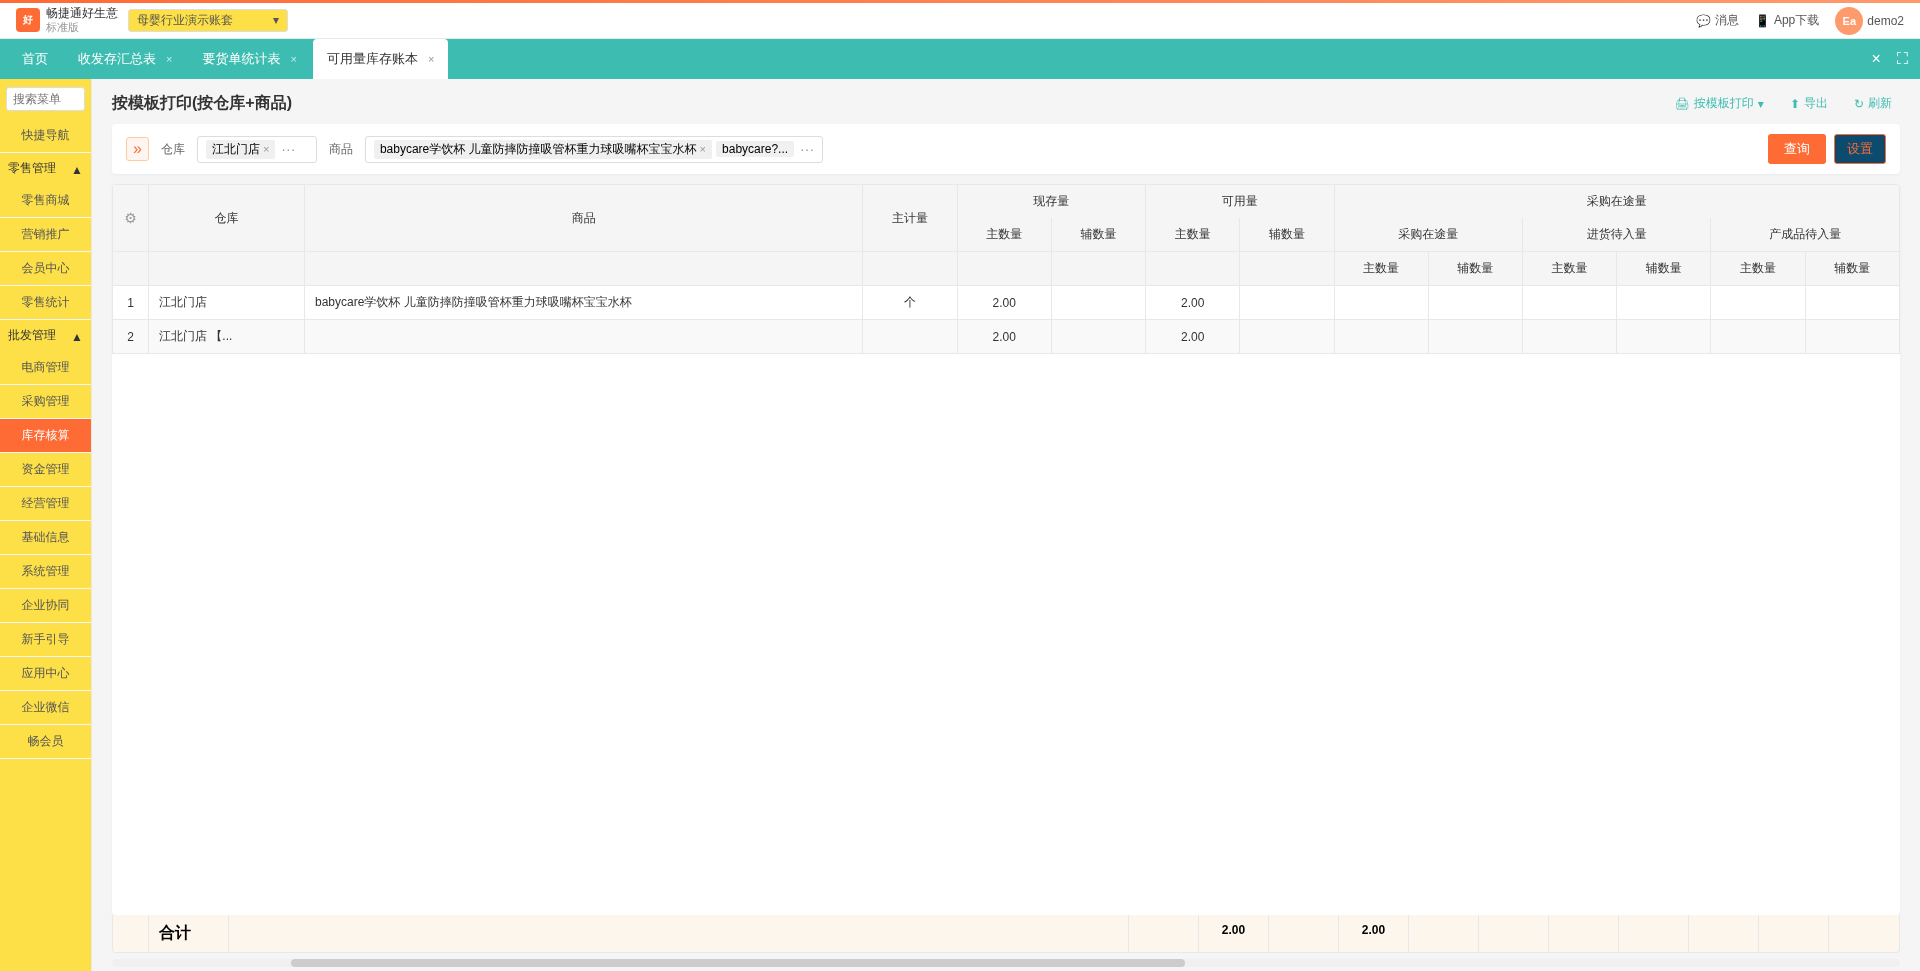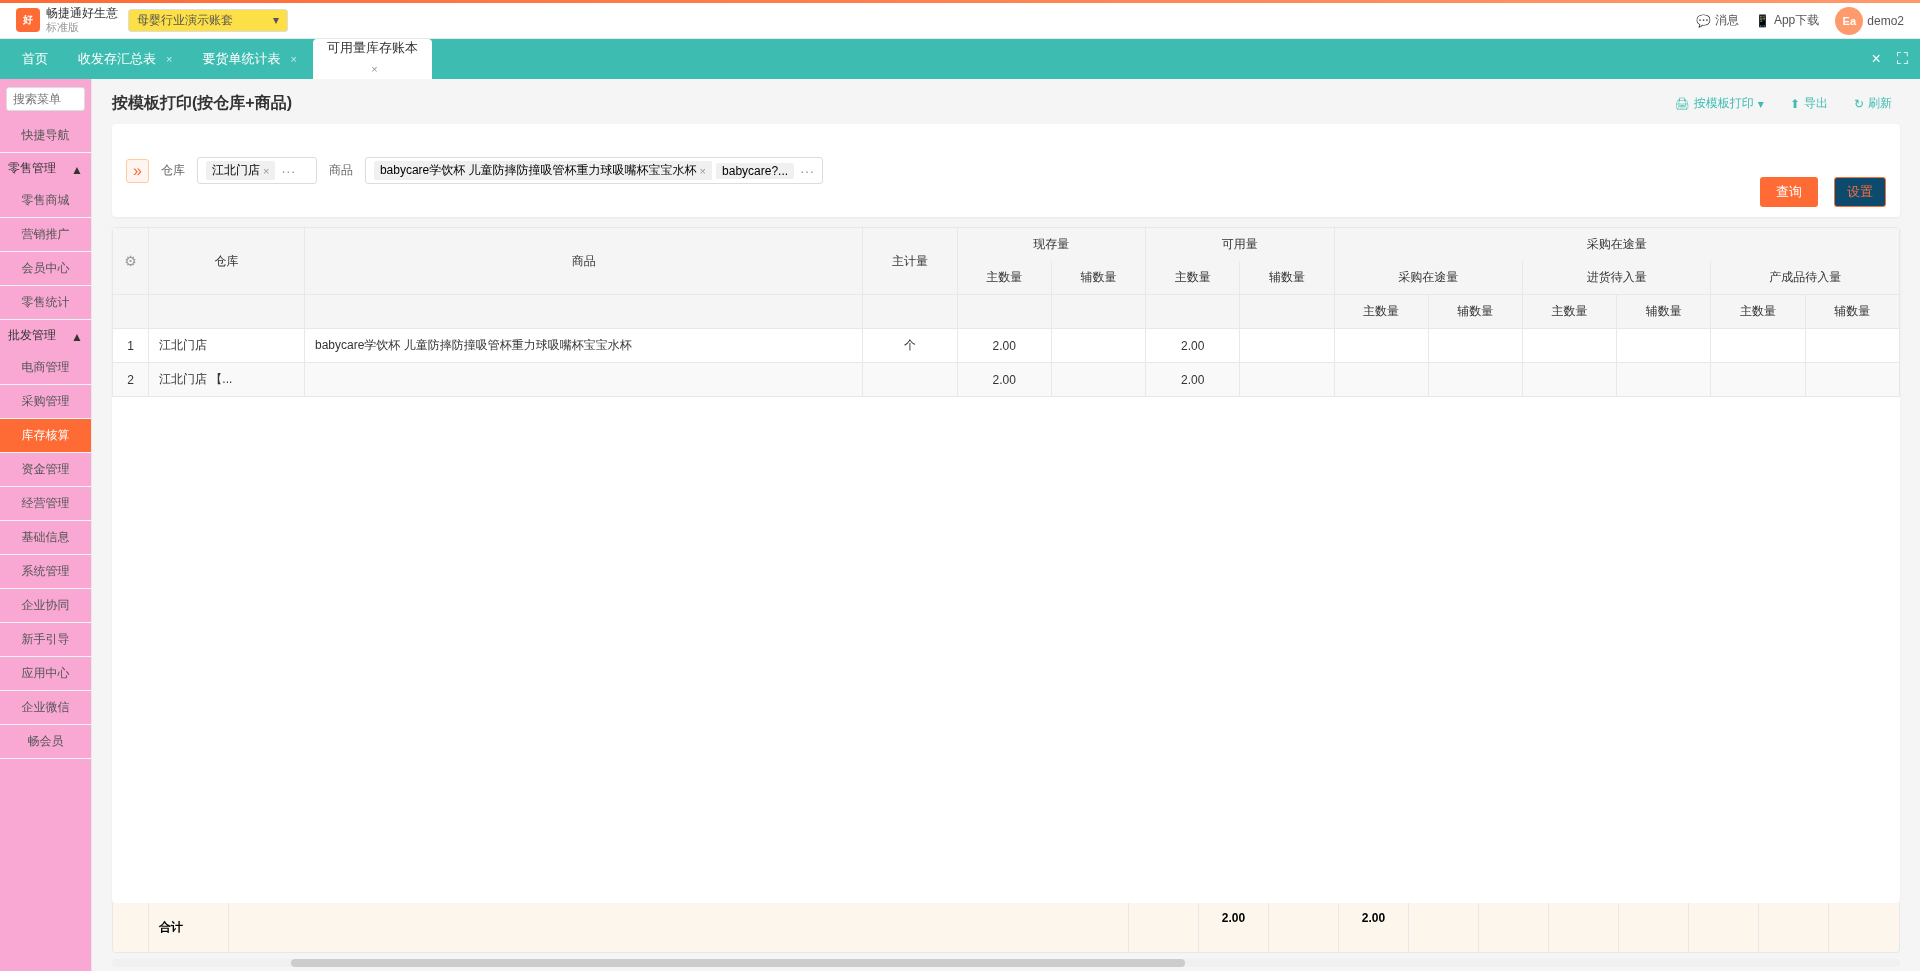--- a/index.html
+++ b/index.html
@@ -14,31 +14,31 @@
     .logo-subtitle { font-size: 11px; color: #999; }
     .template-selector { display: flex; align-items: center; gap: 4px; border: 1px solid #ddd; border-radius: 3px; padding: 2px 8px; font-size: 12px; color: #555; cursor: pointer; background: #fde047; min-width: 160px; justify-content: space-between; }
     .top-bar-right { display: flex; align-items: center; gap: 16px; }
     .top-bar-btn { display: flex; align-items: center; gap: 4px; font-size: 12px; color: #555; cursor: pointer; }
     .avatar { width: 28px; height: 28px; border-radius: 50%; background: #ff9a6c; display: flex; align-items: center; justify-content: center; color: white; font-size: 11px; font-weight: bold; }
 
     
     .nav-tabs { height: 40px; background: #3dbdb1; display: flex; align-items: stretch; padding: 0 8px; gap: 2px; }
     .nav-tab { display: flex; align-items: center; padding: 0 14px; font-size: 13px; color: #fff; cursor: pointer; border-radius: 4px 4px 0 0; position: relative; gap: 6px; white-space: nowrap; }
     .nav-tab.home { background: transparent; }
-    .nav-tab.active { background: #fff; color: #333; flex-direction: column; }
+    .nav-tab.active { background: #fff; color: #333; }
     .nav-tab .close-tab { font-size: 11px; color: rgba(255,255,255,0.7); margin-left: 4px; cursor: pointer; }
     .nav-tab.active .close-tab { color: #999; }
     .nav-tabs-right { margin-left: auto; display: flex; align-items: center; gap: 8px; }
     .nav-tabs-right .ctrl-btn { color: #fff; font-size: 16px; cursor: pointer; padding: 0 4px; }
 
     
     .main-layout { display: flex; flex: 1; overflow: hidden; }
 
     
-    .sidebar { width: 92px; background: #f9a8d4; border-right: 1px solid #e8e8e8; display: flex; flex-direction: column; overflow-y: auto; }
+    .sidebar { width: 92px; background: #fde047; border-right: 1px solid #e8e8e8; display: flex; flex-direction: column; overflow-y: auto; }
     .sidebar-search-box { width: 100%; border: 1px solid #ddd; border-radius: 3px; padding: 4px 6px; font-size: 12px; }
     .sidebar-nav-item { padding: 8px 8px; font-size: 12px; color: #555; cursor: pointer; display: flex; justify-content: center; text-align: center; border-bottom: 1px solid #f5f5f5; }
     .sidebar-nav-item.active { background: #ff6b35; color: #fff; font-weight: normal; }
     .sidebar-group-label { padding: 7px 8px; font-size: 12px; color: #333; cursor: pointer; display: flex; align-items: flex-end; justify-content: space-between; }
 
     
     .content-area { flex: 1; overflow-y: auto; background: #f5f5f5; display: flex; flex-direction: column; }
 
     
     .page-header { background: #f5f5f5; padding: 12px 20px 8px; display: flex; align-items: center; justify-content: space-between; }
@@ -50,21 +50,21 @@
     .btn-refresh { color: #3dbdb1; }
 
     
     .filter-bar { background: #fff; margin: 0 20px 10px; border-radius: 4px; padding: 10px 14px; display: flex; align-items: center; gap: 12px; box-shadow: 0 1px 3px rgba(0,0,0,0.05); }
     .filter-expand-btn { color: #ff6b35; font-size: 16px; cursor: pointer; padding: 2px 6px; background: #fff5f0; border: 1px solid #ffcba0; border-radius: 3px; }
     .filter-label { font-size: 12px; color: #666; white-space: nowrap; }
     .filter-input { display: flex; align-items: center; border: 1px solid #ddd; border-radius: 3px; padding: 3px 8px; min-width: 120px; font-size: 12px; gap: 4px; background: #fff; }
     .filter-tag { background: #f0f0f0; padding: 1px 6px; border-radius: 2px; display: flex; align-items: center; gap: 3px; font-size: 12px; }
     .filter-tag .remove { color: #999; cursor: pointer; font-size: 11px; }
     .filter-more { color: #999; cursor: pointer; font-size: 14px; margin-left: 2px; }
-    .filter-right { margin-left: auto; display: flex; gap: 16px; margin-top: 43px; }
+    .filter-right { margin-left: auto; display: flex; gap: 8px; }
     .btn-query { background: #ff6b35; color: #fff; border: none; padding: 5px 16px; border-radius: 3px; font-size: 13px; cursor: pointer; }
     .btn-settings { background: #0c4a6e; color: #ff6b35; border: 1px solid #ff6b35; padding: 5px 12px; border-radius: 3px; font-size: 13px; cursor: pointer; }
 
     
     .table-container { background: #fff; margin: 0 20px; border-radius: 4px; overflow: auto; flex: 1; box-shadow: 0 1px 3px rgba(0,0,0,0.05); }
     table { width: 100%; border-collapse: collapse; font-size: 12px; }
     thead tr th { background: #f5f5f5; padding: 8px 10px; text-align: center; border: 1px solid #e8e8e8; color: #333; font-weight: normal; white-space: nowrap; }
     thead tr.row-group th { border-bottom: none; }
     thead tr.row-sub th { border-top: none; }
     tbody tr td { padding: 8px 10px; text-align: center; border: 1px solid #e8e8e8; color: #333; }
@@ -319,21 +319,21 @@
             <td></td>
             <td></td>
             <td></td>
           </tr>
         </tbody>
       </table>
     </div>
 
     <div style="background:#fdf6ec; margin:0 20px; border:1px solid #e8e8e8; border-top:none; display:flex; border-radius:0 0 4px 4px;">
       <div style="padding:8px 10px; border-right:1px solid #e8e8e8; font-size:12px; font-weight:bold; min-width:36px;"></div>
-      <div style="padding:16px 10px; border-right:1px solid #e8e8e8; font-size:12px; font-weight:bold; min-width:80px;">合计</div>
+      <div style="padding:8px 10px; border-right:1px solid #e8e8e8; font-size:16px; font-weight:bold; min-width:80px;">合计</div>
       <div style="padding:8px 10px; border-right:1px solid #e8e8e8; font-size:12px; flex:1;"></div>
       <div style="padding:8px 10px; border-right:1px solid #e8e8e8; font-size:12px; min-width:70px; text-align:center;"></div>
       <div style="padding:8px 10px; border-right:1px solid #e8e8e8; font-size:12px; font-weight:bold; min-width:70px; text-align:center;">2.00</div>
       <div style="padding:8px 10px; border-right:1px solid #e8e8e8; font-size:12px; min-width:70px;"></div>
       <div style="padding:8px 10px; border-right:1px solid #e8e8e8; font-size:12px; font-weight:bold; min-width:70px; text-align:center;">2.00</div>
       <div style="padding:8px 10px; border-right:1px solid #e8e8e8; font-size:12px; min-width:70px;"></div>
       <div style="padding:8px 10px; border-right:1px solid #e8e8e8; font-size:12px; min-width:70px;"></div>
       <div style="padding:8px 10px; border-right:1px solid #e8e8e8; font-size:12px; min-width:70px;"></div>
       <div style="padding:8px 10px; border-right:1px solid #e8e8e8; font-size:12px; min-width:70px;"></div>
       <div style="padding:8px 10px; border-right:1px solid #e8e8e8; font-size:12px; min-width:70px;"></div>

